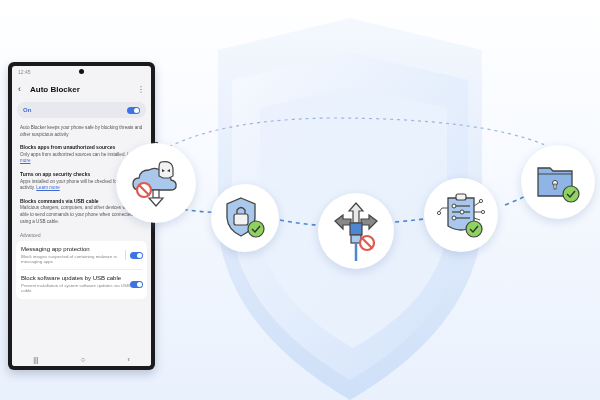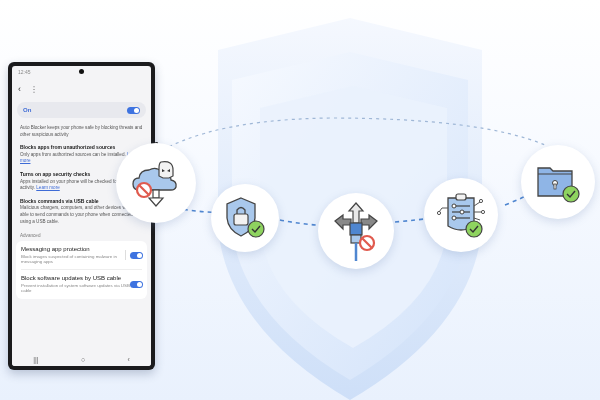--- a/index.html
+++ b/index.html
@@ -88,20 +88,21 @@
 
 <div class="phone">
   <div class="phone-side-btn"></div>
   <div class="screen">
     <div class="camera"></div>
     <div class="status-bar">
       <span>12:45</span>
     </div>
     <div class="app-bar">
       <span class="back-chev">‹</span>
+      <span class="app-title">Auto Blocker</span>
       <span class="kebab">⋮</span>
     </div>
     <div class="toggle-card">
       <span class="on-label">On</span>
       <span class="toggle"></span>
     </div>
     <div class="desc-block">
       <div class="desc-text">Auto Blocker keeps your phone safe by blocking threats and other suspicious activity</div>
     </div>
     <div class="desc-block">

